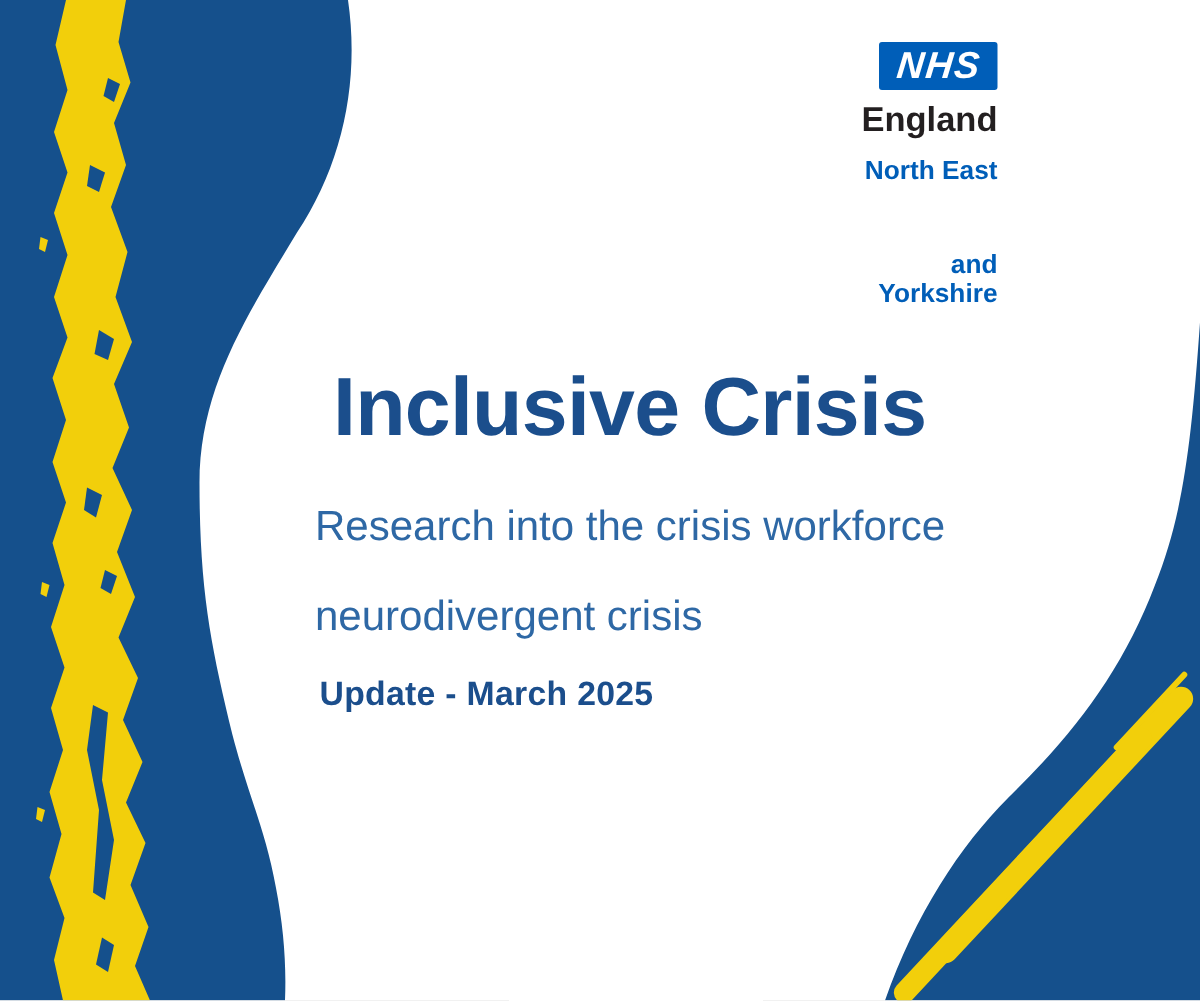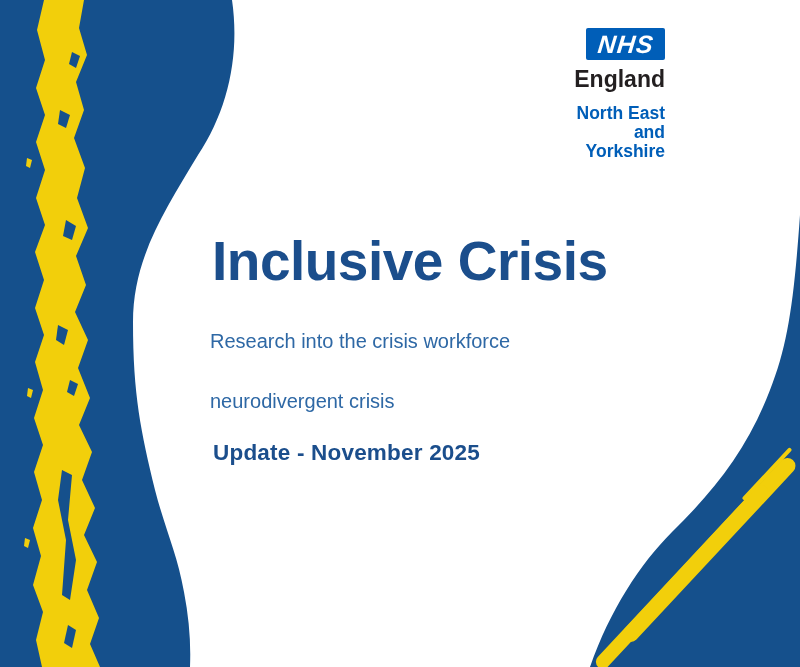--- a/index.html
+++ b/index.html
@@ -18,33 +18,33 @@
   }
   .nhs-lozenge{
     width:79px;height:32px;border-radius:2px;
     display:flex;align-items:center;justify-content:center;
   }
   .nhs-lozenge span{
     color:#ffffff;font-size:25px;font-weight:800;font-style:italic;
     transform:skew(-6deg);letter-spacing:1px;line-height:1;
   }
   .nhs-england{font-size:23px;font-weight:700;margin-top:7px;line-height:25px;text-align:right;}
-  .nhs-region{font-size:17.5px;font-weight:700;line-height:19px;}
+  .nhs-region{font-size:17.5px;font-weight:700;line-height:19px;margin-top:44px;}
   .nhs-region.first{margin-top:12px;}
 
   .touchstone{position:absolute;top:25px;right:10px;width:112px;height:112px;}
   .touchstone svg{width:112px;height:112px;display:block;}
 
   
   .content{position:absolute;left:210px;top:228px;width:470px;}
   .title{
-    margin:2px;font-size:55px;font-weight:700;line-height:63px;
+    margin:12px;font-size:55px;font-weight:700;line-height:63px;
     letter-spacing:-0.5px;
   }
-  .subtitle{margin:33px 0 0 0;font-size:20px;font-weight:400;line-height:30px;}
+  .subtitle{margin:33px 0 0 0;font-size:28px;font-weight:400;line-height:30px;}
   .update{margin:24px 0 0 3px;font-size:22.5px;font-weight:700;letter-spacing:0.2px;}
 </style>
 </head>
 <body>
 
 <div class="canvas">
 
   <svg class="bg-art" viewBox="0 0 800 667" preserveAspectRatio="none">
 
     <path d="M0,0 L232,0 C240,55 228,110 198,155 C165,210 133,258 133,322
@@ -102,16 +102,16 @@
 
   <main class="content">
     <h1 class="title" style="color: rgb(27, 78, 140);">
       <span>Inclusive Crisis</span><br>
     </h1>
     <p class="subtitle" style="color: rgb(46, 104, 165);">
       <span>Research into the crisis workforce</span><br>
       <br>
       <span>neurodivergent crisis</span>
     </p>
-    <p class="update" style="color: rgb(27, 78, 140);">Update - November 2025</p>
+    <p class="update" style="color: rgb(27, 78, 140);">Update - March 2025</p>
   </main>
 
 </div>
 
 </body></html>

